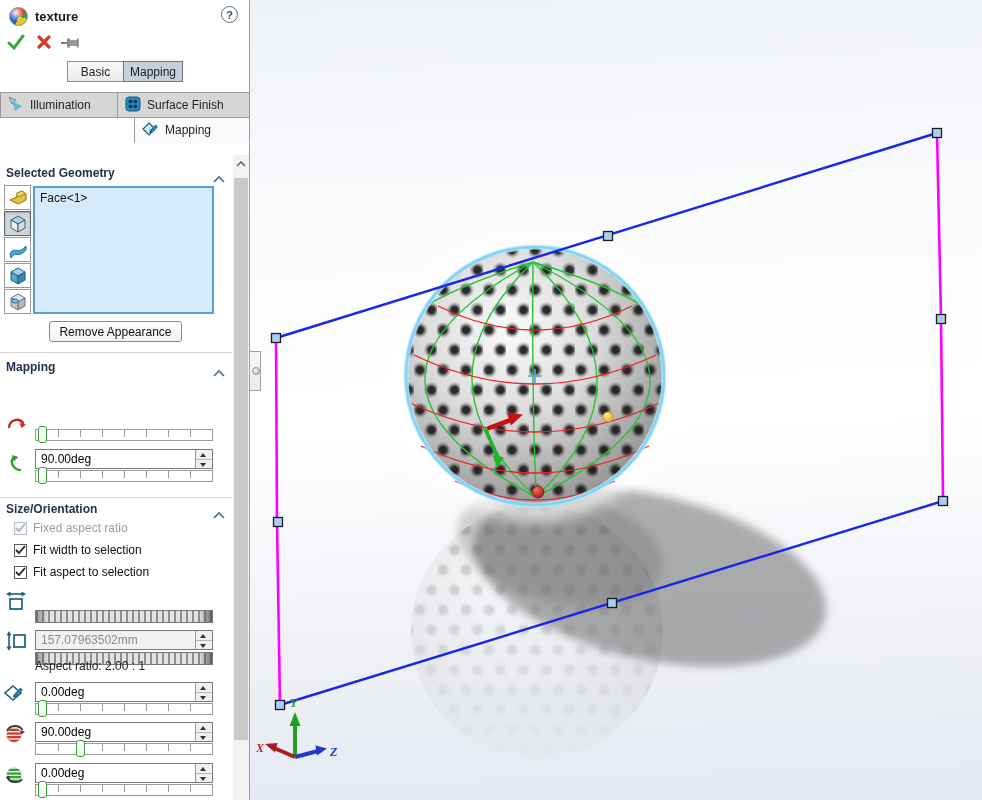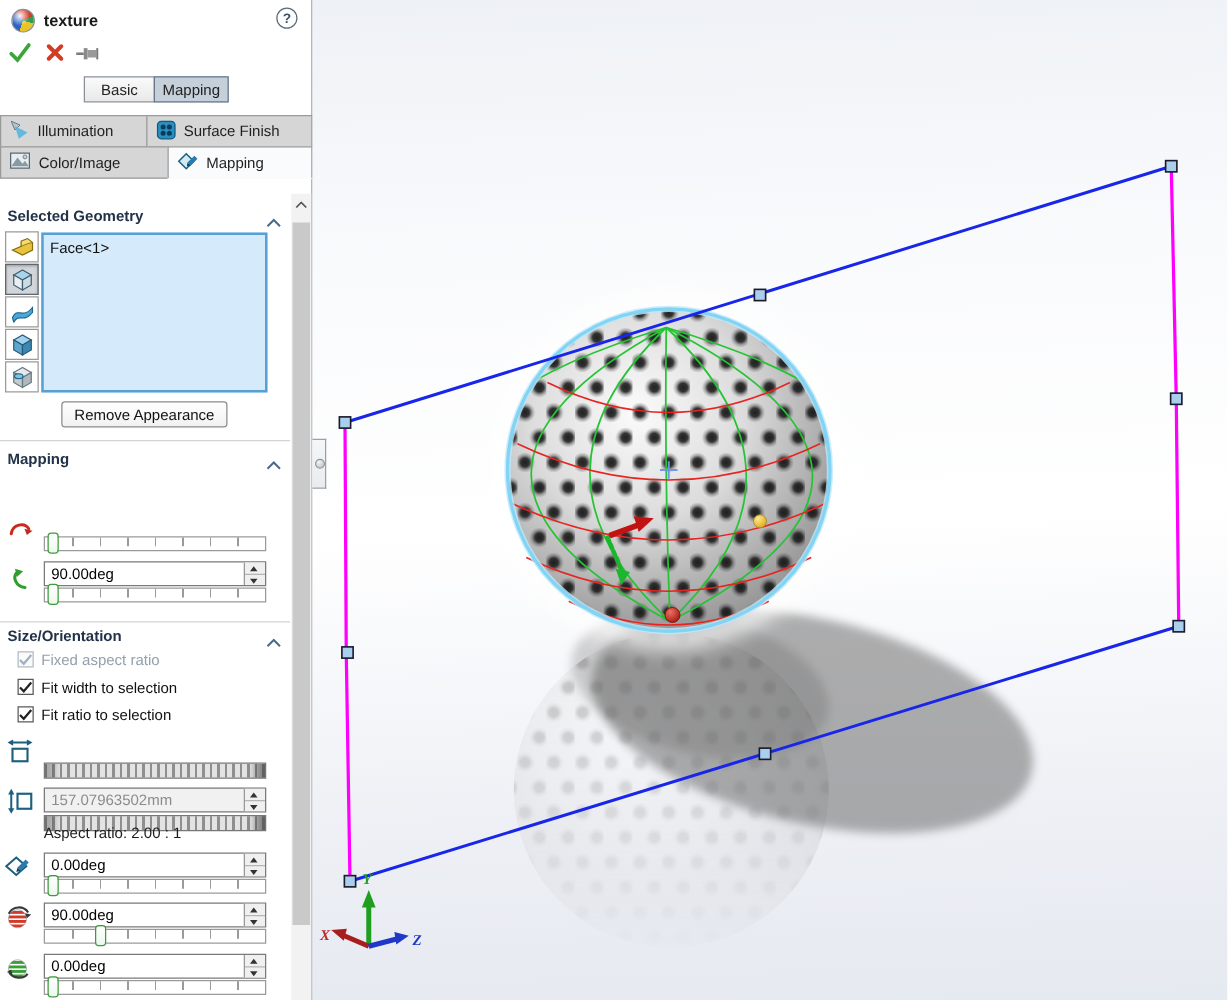--- a/index.html
+++ b/index.html
@@ -64,21 +64,21 @@
 
   .slider{position:absolute;width:178px;height:12px;box-sizing:border-box;background:#fff;border:1px solid #9a9a9a;}
   .slider .ticks{position:absolute;left:1px;right:1px;top:0;height:7px;
     background:repeating-linear-gradient(90deg,transparent 0 21px,#9a9a9a 21px 22px);}
   .slider .knob{position:absolute;top:-4px;width:9px;height:17px;box-sizing:border-box;
     background:linear-gradient(#ffffff,#eef7ee);border:1.5px solid #3c9c3c;border-radius:3px;}
   .slider.striped{height:13px;border:1px solid #777;
     background:repeating-linear-gradient(90deg,#8f8f8f 0 2px,#e3e3e3 2px 6px);
     box-shadow:inset -14px 0 6px -6px rgba(60,60,60,.55), inset 14px 0 6px -6px rgba(60,60,60,.35);}
 
-  .cb{position:absolute;display:flex;gap:6px;font-size:12px;color:#111;}
+  .cb{position:absolute;display:flex;align-items:center;gap:6px;font-size:12px;color:#111;}
   .cb .box{width:13px;height:13px;box-sizing:border-box;background:#fff;border:1px solid #5a5a5a;
     display:flex;align-items:center;justify-content:center;}
   .cb.disabled{color:#94a0ac;}
   .cb.disabled .box{border-color:#b3bcc4;background:#fafafa;}
 
   .aspect{left:35px;top:659px;font-size:12px;color:#1c1c1c;}
 
   .icon-cell{position:absolute;width:26px;height:24px;display:flex;align-items:center;justify-content:center;}
 
   
@@ -140,30 +140,20 @@
       <svg width="16" height="16">
           <rect x="1" y="1" width="14" height="14" rx="3" fill="#2b8ec0" stroke="#0c5a80"></rect>
       <circle cx="5.5" cy="5.5" r="2" fill="#0a3c58"></circle>
           <circle cx="10.5" cy="5.5" r="2" fill="#0a3c58"></circle>
       <circle cx="5.5" cy="10.5" r="2" fill="#0a3c58"></circle>
           <circle cx="10.5" cy="10.5" r="2" fill="#0a3c58"></circle>
         </svg>
     </span>
     <span>Surface Finish</span>
   </div>
-  <div class="tab" style="left:0;top:117px;width:135px;">
-    <span>
-      <svg width="17" height="15">
-          <rect x="0.5" y="1.5" width="15" height="12" fill="#e8eef2" stroke="#5a6a74"></rect>
-      <polygon points="1,12 6,5 10,10 12,7.5 15,12" fill="#8a9aa4"></polygon>
-      <circle cx="12" cy="4.5" r="1.6" fill="#c8d2d8" stroke="#5a6a74" stroke-width="0.6"></circle>
-        </svg>
-    </span>
-    <span>Color/Image</span>
-  </div>
   <div class="tab active" style="left:134px;top:117px;width:116px;">
     <span>
       <svg width="17" height="16">
           <polygon points="7,2 13,8 7,14 1,8" fill="#cfe9f5" stroke="#1c5f7e" stroke-width="1.2"></polygon>
       <path d="M8 9 L13.5 3.5 L16 6 L10.5 11.5 Z" fill="#2a7ab0"></path>
           <path d="M8 9 L10.5 11.5 L7.5 12 Z" fill="#0d455f"></path>
         </svg>
     </span>
     <span>Mapping</span>
   </div>
@@ -276,21 +266,21 @@
         </svg>
       </span>
     <span>Fit width to selection</span>
   </div>
   <div class="cb" style="left:14px;top:565px;">
     <span class="box">
         <svg width="11" height="10">
           <polyline points="1,5 4,8 10,1" fill="none" stroke="#222" stroke-width="1.8"></polyline>
         </svg>
       </span>
-    <span>Fit ratio to selection</span>
+    <span>Fit aspect to selection</span>
   </div>
 
   <div class="icon-cell" style="left:3px;top:588px;">
     <svg width="22" height="22">
         <path d="M4 5 H18" stroke="#1c5f7e" stroke-width="1.6"></path>
         <polygon points="1,5 5.5,2.5 5.5,7.5" fill="#1c5f7e"></polygon>
         <polygon points="21,5 16.5,2.5 16.5,7.5" fill="#1c5f7e"></polygon>
         <rect x="5" y="10" width="12" height="10" fill="none" stroke="#1c5f7e" stroke-width="1.7"></rect>
       </svg>
   </div>

